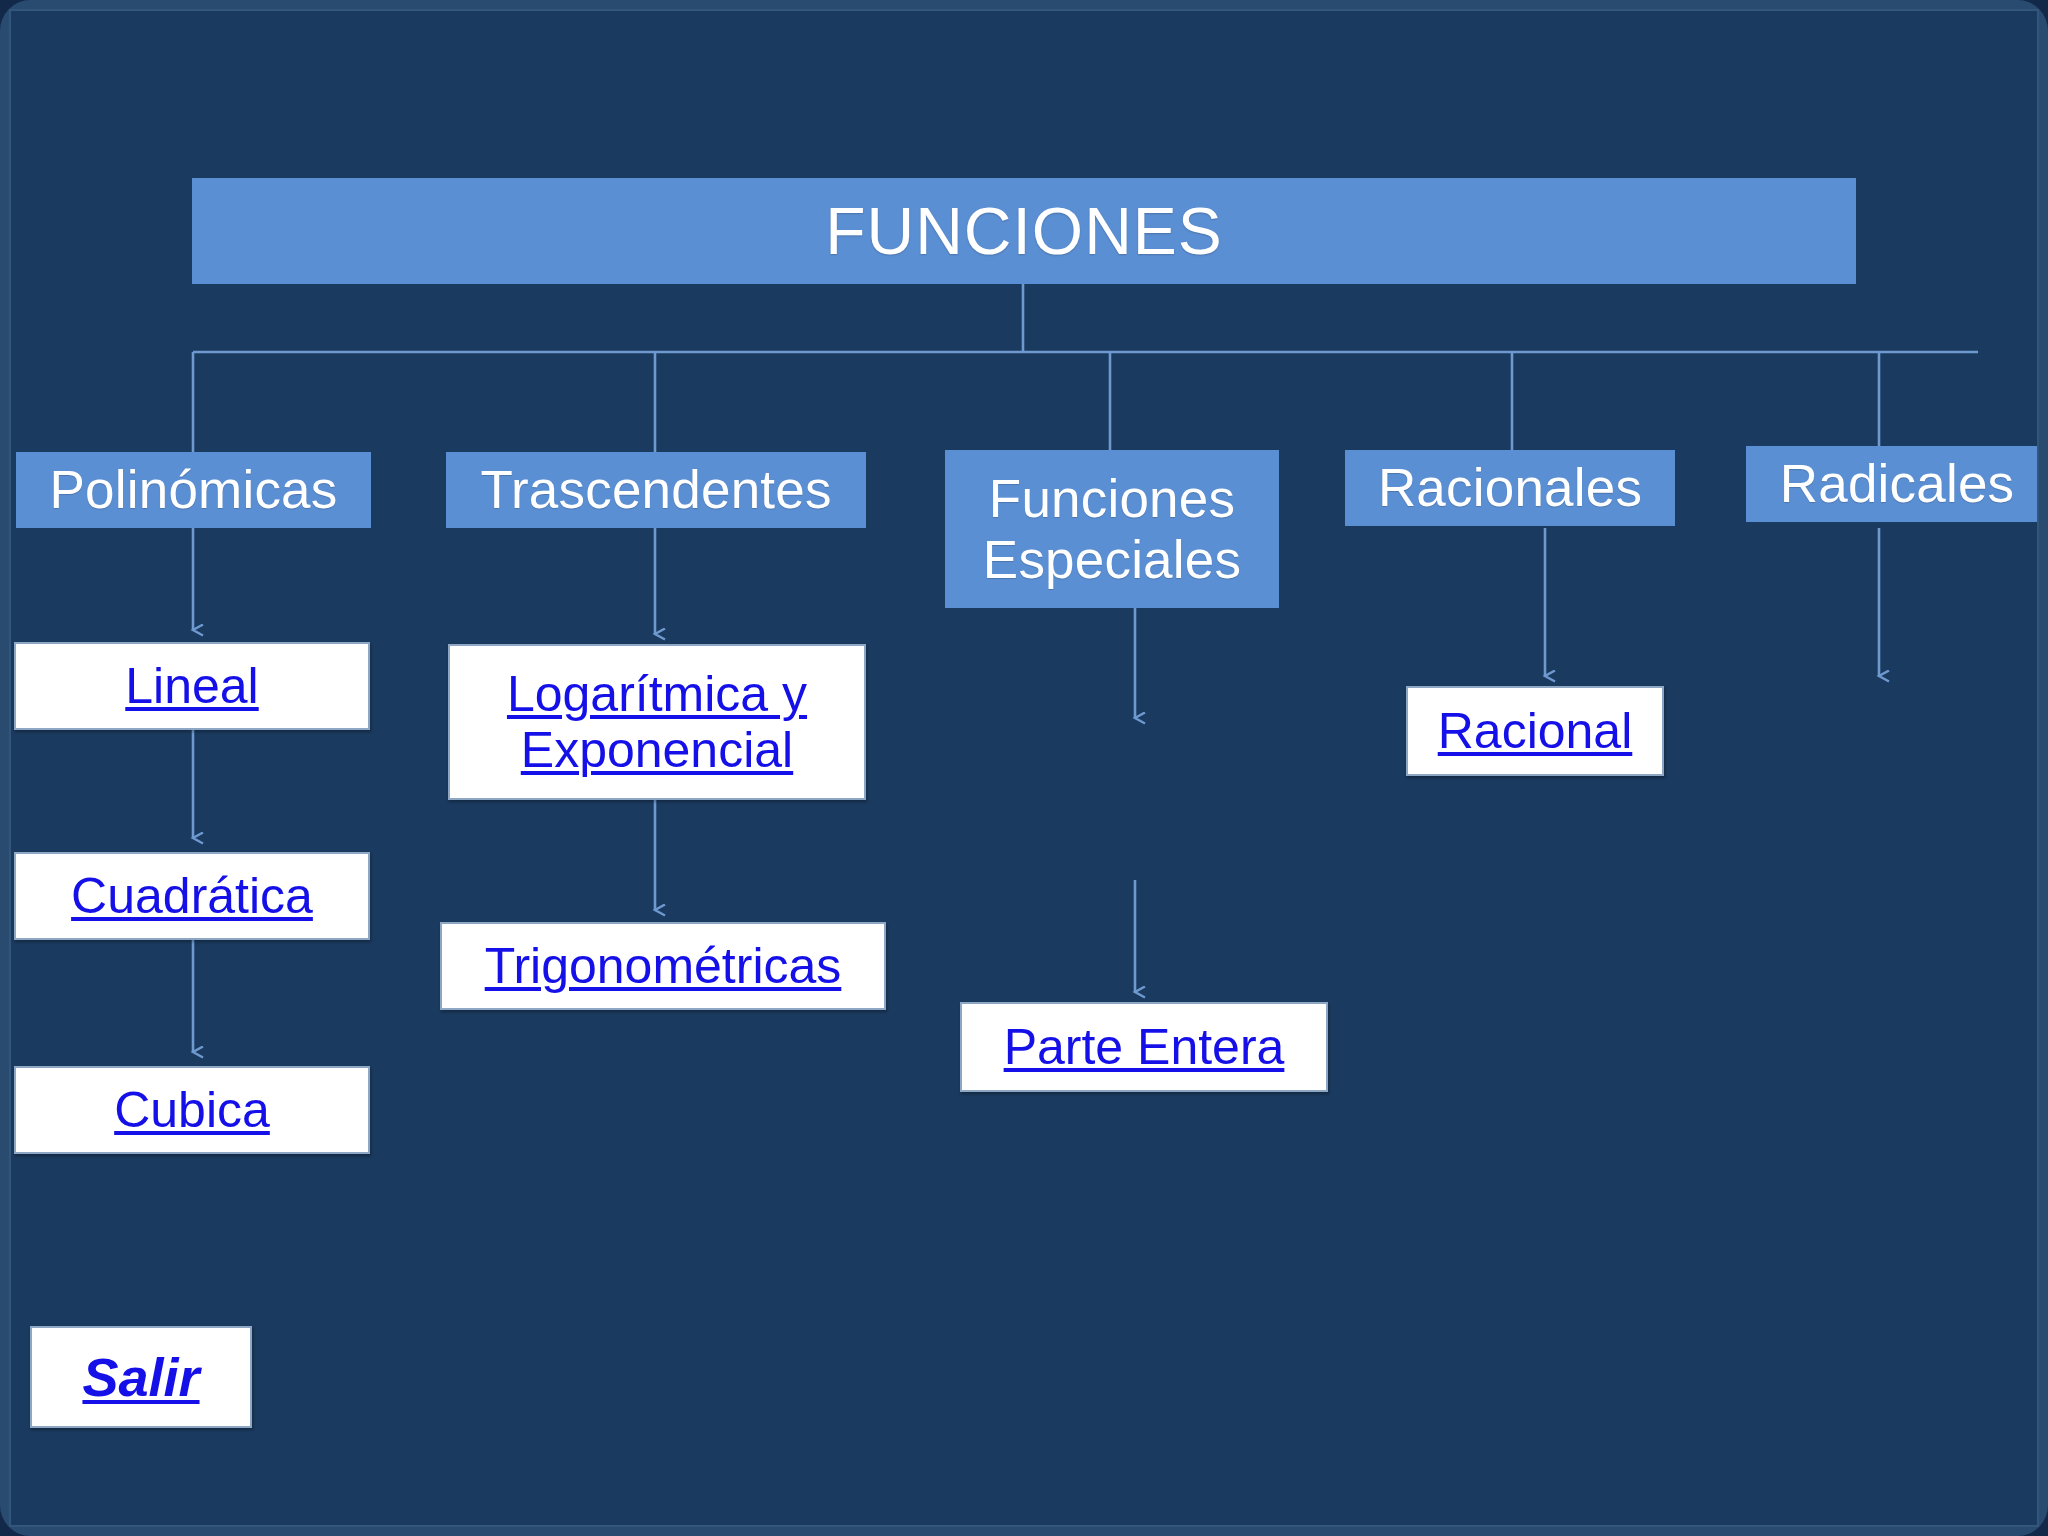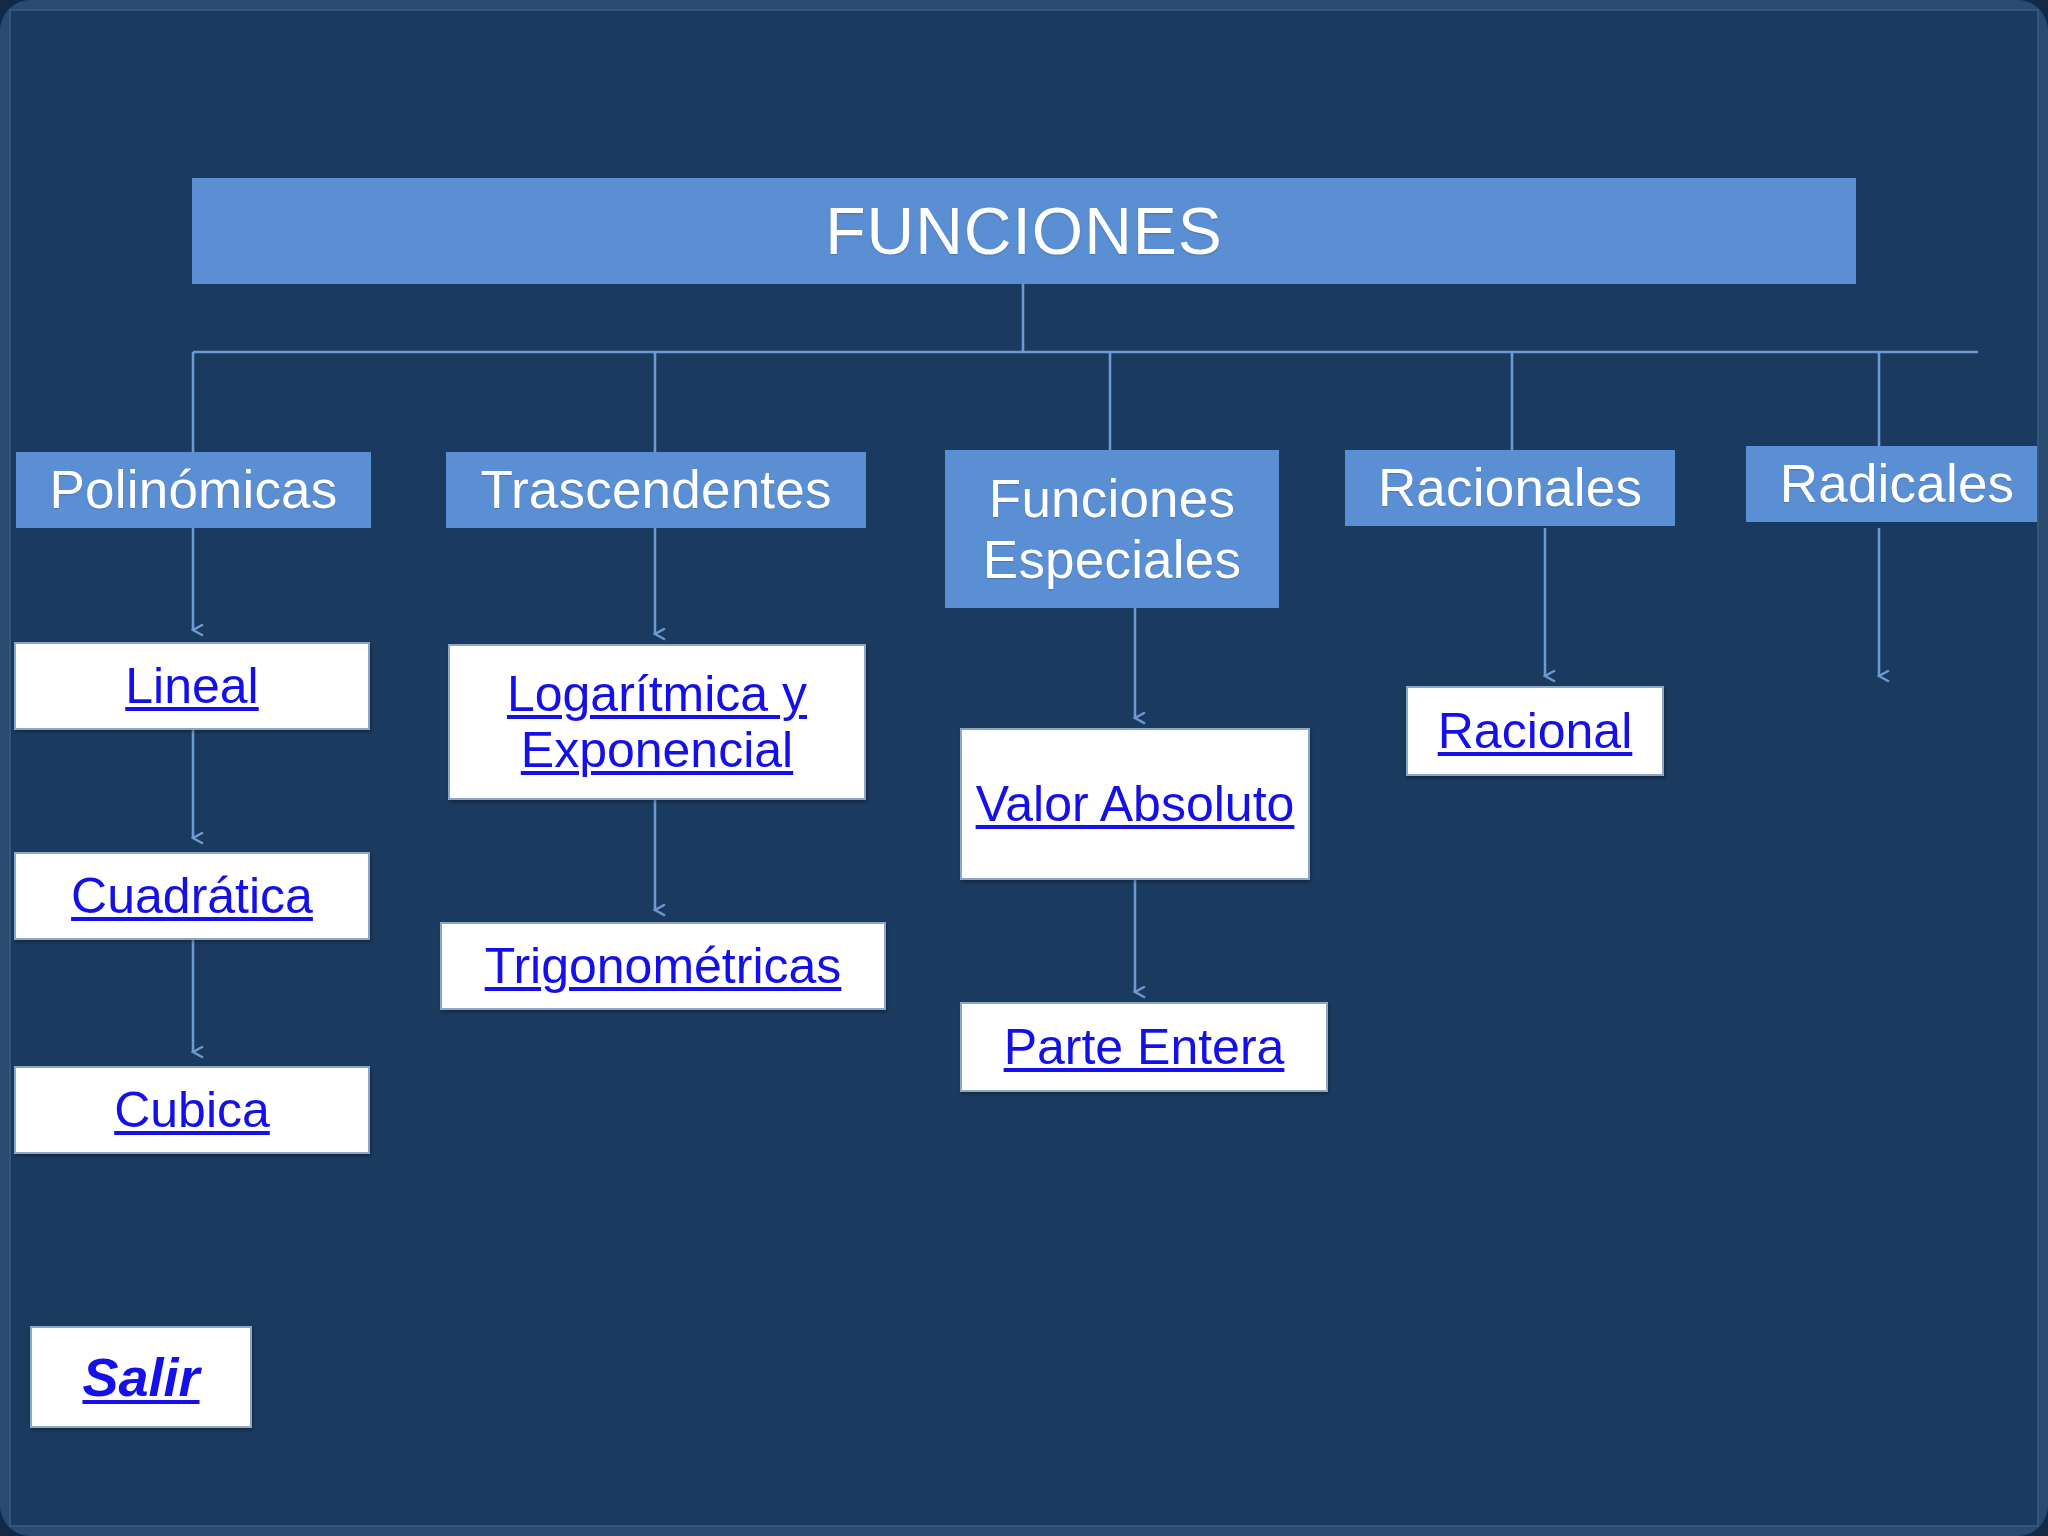--- a/index.html
+++ b/index.html
@@ -173,23 +173,20 @@
   </div>
 
   <div class="lnk" style="left:448px;top:644px;width:418px;height:156px;">
     <span>Logarítmica y Exponencial</span>
   </div>
 
   <div class="lnk" style="left:434px;top:922px;width:446px;height:88px;margin-left:6px;">
     <span>Trigonométricas</span>
   </div>
 
-  <div class="lnk" style="left:960px;top:728px;width:350px;height:152px;">
-    <span>Valor Absoluto</span>
-  </div>
 
   <div class="lnk" style="left:960px;top:1002px;width:368px;height:90px;">
     <span>Parte Entera</span>
   </div>
 
   <div class="lnk" style="left:1406px;top:686px;width:258px;height:90px;">
     <span>Racional</span>
   </div>
 
 

